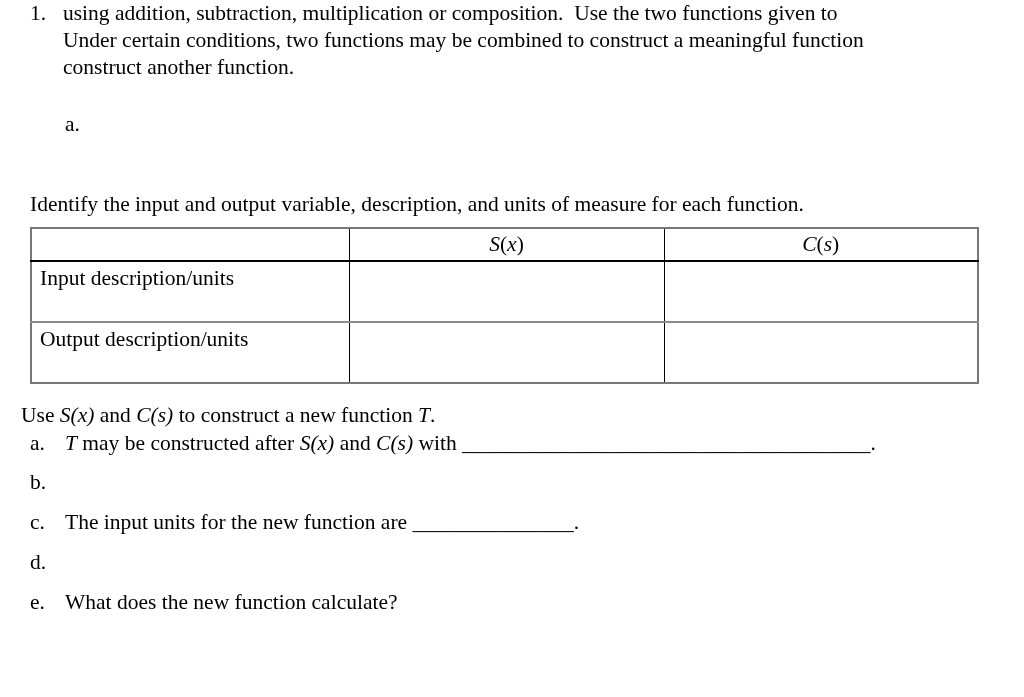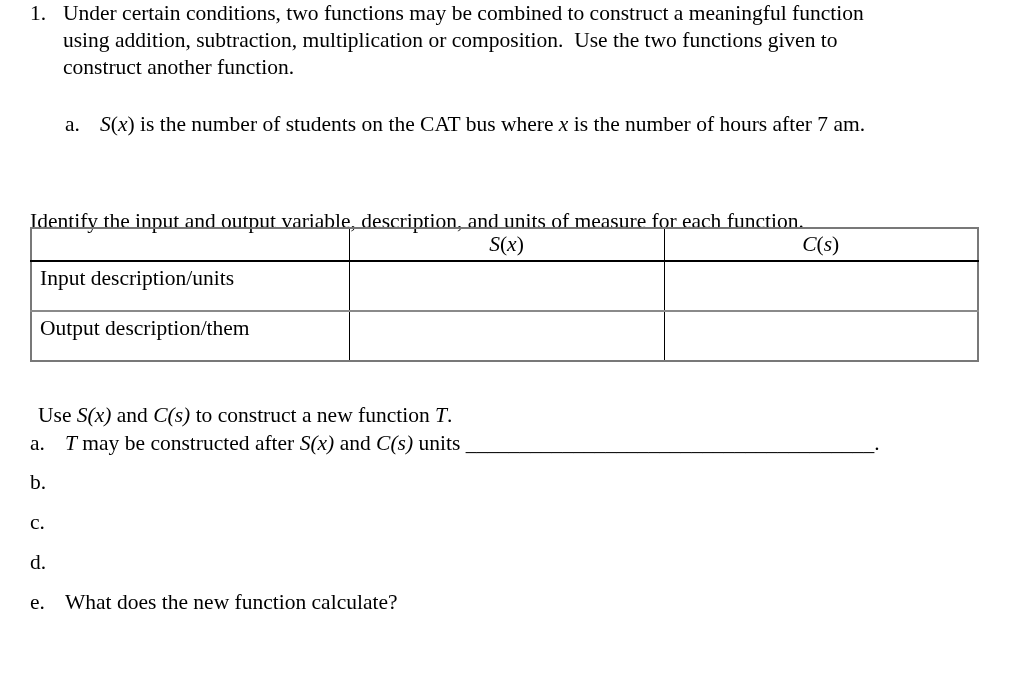--- a/index.html
+++ b/index.html
@@ -18,60 +18,59 @@
 
   
   #intro { left: 30px; top: 0; line-height: 27px; display: flex; }
   #intro .lab { flex: 0 0 33px; }
 
   
   #part-a { left: 65px; top: 109px; line-height: 30px; display: flex; }
   #part-a .lab { flex: 0 0 35px; }
 
   
-  #caption { left: 30px; top: 208px; line-height: 27px; }
+  #caption { left: 30px; top: 191px; line-height: 27px; }
 
   
   #tbl-wrap { left: 30px; top: 227px; }
   table.wtable {
     border-collapse: collapse; table-layout: fixed;
     width: 947px; border: 2px solid #787878;
   }
   table.wtable td { border: 1px solid #000; padding: 0; }
   tr.hdr td {
     height: 33px; text-align: center; vertical-align: middle;
     border-bottom: 2px solid #000;
   }
-  tr.brow td { height: 50px; vertical-align: top; padding: 4px 8px; }
+  tr.brow td { height: 61px; vertical-align: top; padding: 4px 8px; }
   tr.r1 td { border-bottom: 2px solid #8a8a8a; }
   col.c1 { width: 318px; } col.c2 { width: 315px; } col.c3 { width: 314px; }
 
   
-  #use-line { left: 38px; top: 402px; line-height: 27px; }
+  #use-line { left: 21px; top: 402px; line-height: 27px; }
   .q { position: absolute; left: 30px; line-height: 27px; display: flex; width: 980px; }
   .q .lab { flex: 0 0 35px; }
   #q-a { top: 430px; } #q-b { top: 469px; } #q-c { top: 509px; }
   #q-d { top: 549px; } #q-e { top: 589px; }
 </style>
 </head>
 <body>
 
 <div class="abs" id="intro">
   <span class="lab" data-bind="problem.number">1.</span>
   <div>
+    <div data-bind="problem.intro_lines.1">using addition, subtraction, multiplication or composition.  Use the two functions given to</div>
     <div data-bind="problem.intro_lines.0">Under certain conditions, two functions may be combined to construct a meaningful function</div>
-    <div data-bind="problem.intro_lines.1">using addition, subtraction, multiplication or composition.  Use the two functions given to</div>
     <div data-bind="problem.intro_lines.2">construct another function.</div>
   </div>
 </div>
 
 <div class="abs" id="part-a">
   <span class="lab" data-bind="problem.part_a.label">a.</span>
   <div>
-    <div class="rich"><span class="it">S</span><span>(</span><span class="it">x</span><span>) is the number of students on the CAT bus where </span><span class="it">x</span><span> is the number of hours after 7 am.</span></div>
   </div>
 </div>
 
 <div class="abs" id="caption" data-bind="identify.caption">Identify the input and output variable, description, and units of measure for each function.</div>
 
 <div class="abs" id="tbl-wrap">
   <table class="wtable">
     <colgroup>
         <col class="c1">
         <col class="c2">
@@ -82,41 +81,42 @@
       <td data-bind="identify.table.corner_header"></td>
       <td class="rich"><span class="it">S</span><span>(</span><span class="it">x</span><span>)</span></td>
       <td class="rich"><span class="it">C</span><span>(</span><span class="it">s</span><span>)</span></td>
     </tr>
     <tr class="brow r1">
       <td data-bind="identify.table.rows.0.label">Input description/units</td>
       <td data-bind="identify.table.rows.0.sx_value"></td>
       <td data-bind="identify.table.rows.0.cs_value"></td>
     </tr>
     <tr class="brow">
-      <td data-bind="identify.table.rows.1.label">Output description/them</td>
+      <td data-bind="identify.table.rows.1.label">Output description/units</td>
       <td data-bind="identify.table.rows.1.sx_value"></td>
       <td data-bind="identify.table.rows.1.cs_value"></td>
     </tr>
   </tbody>
     </table>
 </div>
 
 <div class="abs rich" id="use-line"><span>Use </span><span class="it">S(x)</span><span> and </span><span class="it">C(s)</span><span> to construct a new function </span><span class="it">T</span><span>.</span></div>
 
 <div class="q" id="q-a">
   <span class="lab" data-bind="construct.items.0.label">a.</span>
-  <span class="rich"><span class="it">T</span><span> may be constructed after </span><span class="it">S(x)</span><span> and </span><span class="it">C(s)</span><span> units </span><span>______________________________________.</span></span>
+  <span class="rich"><span class="it">T</span><span> may be constructed after </span><span class="it">S(x)</span><span> and </span><span class="it">C(s)</span><span> with </span><span>______________________________________.</span></span>
 </div>
 
 <div class="q" id="q-b">
   <span class="lab" data-bind="construct.items.1.label">b.</span>
 </div>
 
 <div class="q" id="q-c">
   <span class="lab" data-bind="construct.items.2.label">c.</span>
+  <span class="rich"><span>The input units for the new function are </span><span>_______________.</span></span>
 </div>
 
 <div class="q" id="q-d">
   <span class="lab" data-bind="construct.items.3.label">d.</span>
 </div>
 
 <div class="q" id="q-e">
   <span class="lab" data-bind="construct.items.4.label">e.</span>
   <span class="rich"><span>What does the new function calculate?</span></span>
 </div>

